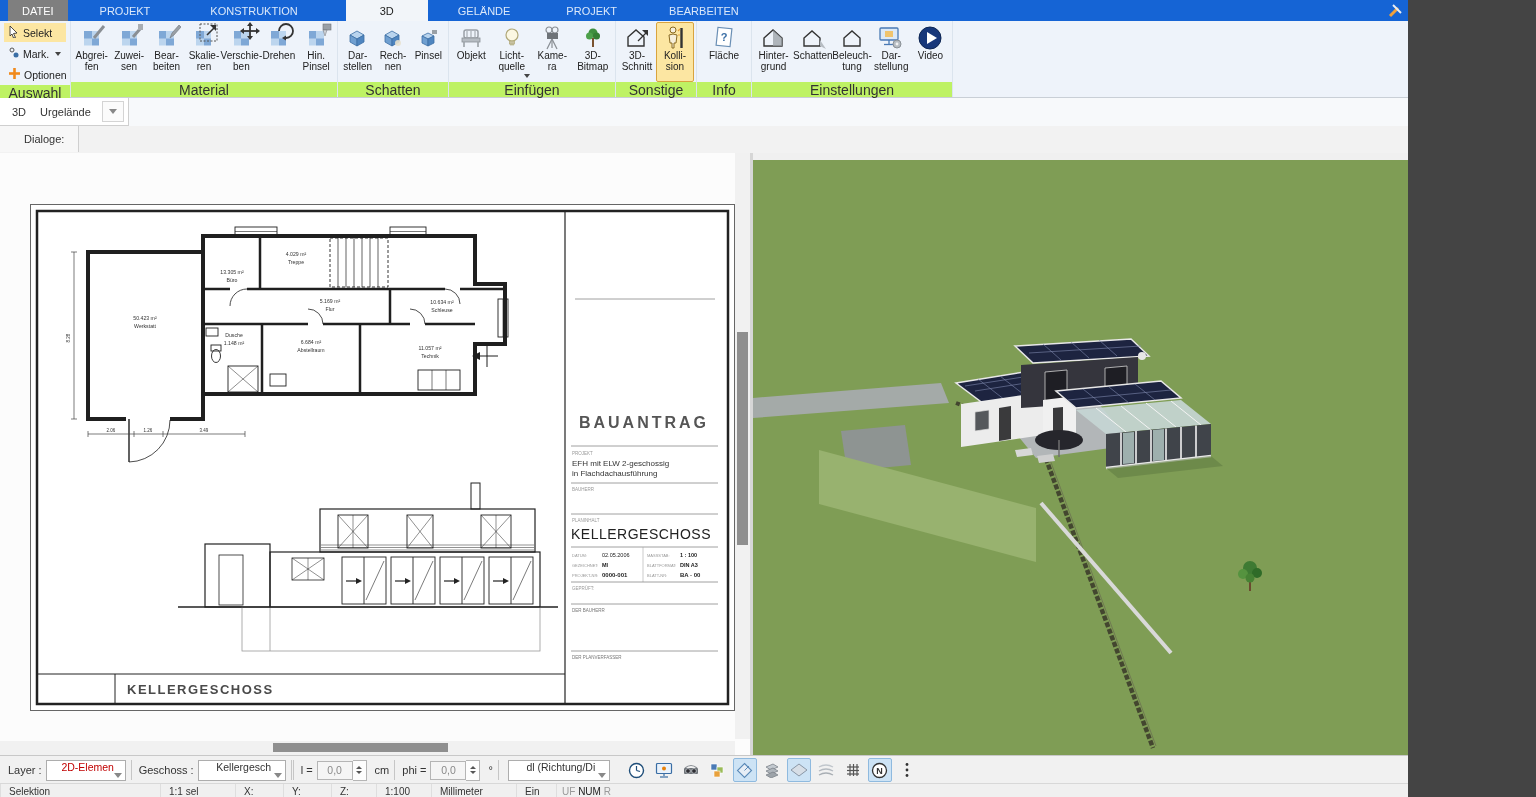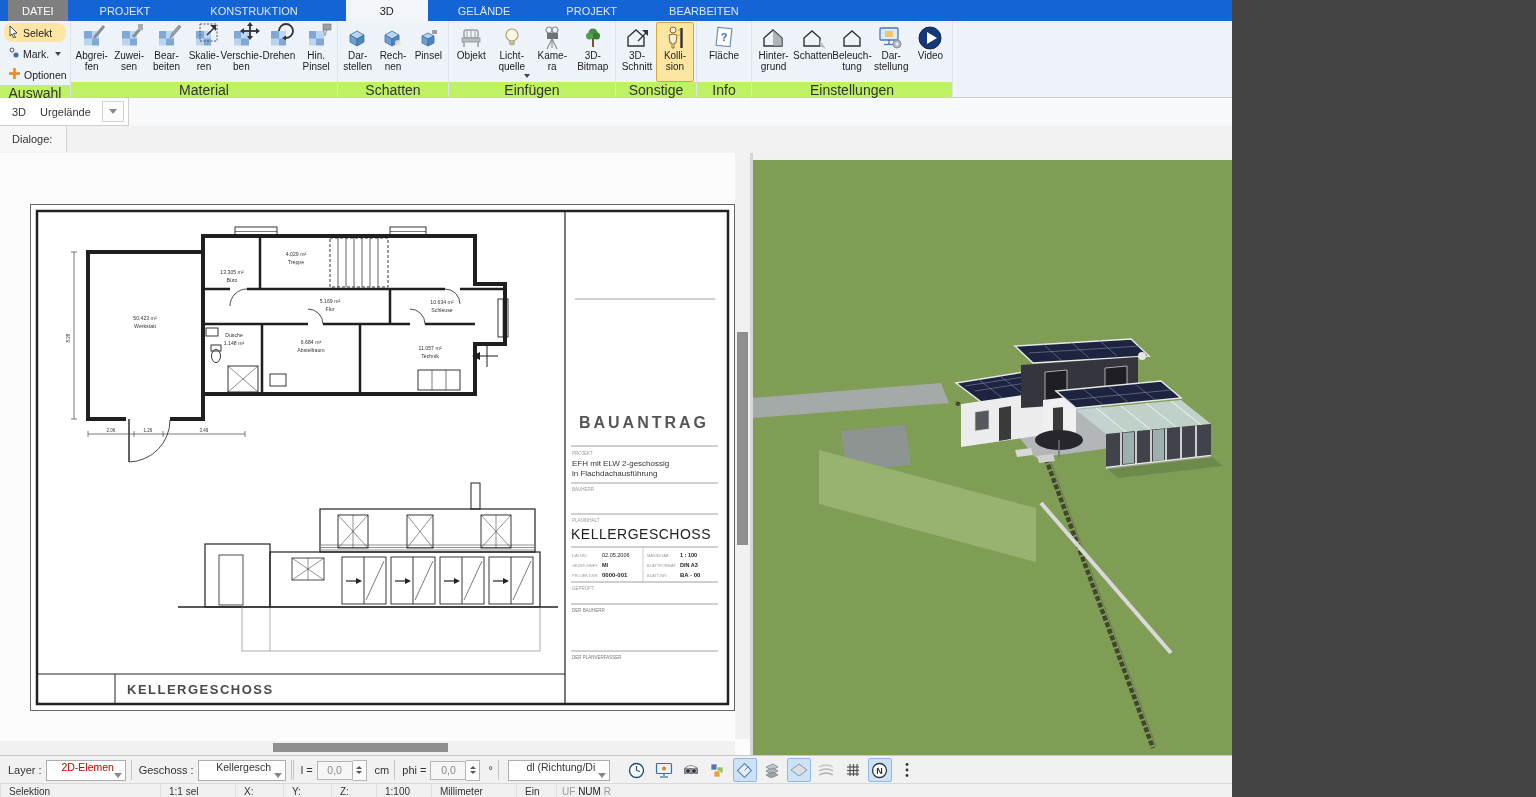--- a/index.html
+++ b/index.html
@@ -1,16 +1,16 @@
 <!DOCTYPE html>
 <html><head>
 <meta charset="utf-8">
 <style>
   html,body{margin:0;padding:0;background:#444;}
-  .app{position:relative;width:1232px;height:797px;font-family:"Liberation Sans",sans-serif;background:#f0f0f0;overflow:hidden;user-select:none;}
+  .app{position:relative;width:1408px;height:797px;font-family:"Liberation Sans",sans-serif;background:#f0f0f0;overflow:hidden;user-select:none;}
   
   .titlebar{position:absolute;left:0;top:0;width:1536px;height:21px;background:#1564d5;display:flex;align-items:stretch;}
   .tab{display:flex;align-items:center;justify-content:center;font-size:11px;color:#dbe8fa;padding:0 18px;cursor:default;}
   .tab.datei{background:#7f7f7f;color:#fff;padding:0 14px;margin-left:8px;}
   .tab.active{background:#f2f5f9;color:#222;}
   .tbright{margin-left:auto;display:flex;align-items:center;gap:5px;padding-right:4px;}
   .tbicon{width:16px;height:16px;display:flex;align-items:center;justify-content:center;}
   .winbtn{width:15px;height:13px;background:#e6edf8;border-radius:2px;display:flex;align-items:center;justify-content:center;margin-left:2px;}
   
   .ribbon{position:absolute;left:0;top:21px;width:1536px;height:76px;background:#eef3fa;border-bottom:1px solid #c9cfd6;display:flex;}
@@ -18,32 +18,32 @@
   .rbody{flex:1;display:flex;align-items:stretch;padding:1px 2px 0;}
   .glabel{height:15px;background:#bef264;font-size:14px;color:#333;display:flex;align-items:center;justify-content:center;}
   .rbtn{flex:1;min-width:30px;padding:2px 1px 0;display:flex;flex-direction:column;align-items:center;font-size:10px;line-height:1.08;text-align:center;color:#222;position:relative;border:1px solid transparent;border-radius:2px;cursor:default;}
   .rbtn .ric{height:26px;display:flex;align-items:center;justify-content:center;position:relative;}
   .rlab{white-space:pre-line;}
   .hl{background:#fce6a2;border-color:#d9a43e;}
   .mgrid{width:15px;height:15px;display:inline-block;background:
     linear-gradient(90deg,#7fa8d6 50%,#bcd5ee 50%) 0 0/15px 7.5px no-repeat,
     linear-gradient(90deg,#bcd5ee 50%,#7fa8d6 50%) 0 7.5px/15px 7.5px no-repeat;}
   .tool{position:absolute;left:2px;top:-3px;}
-  .abtn{display:flex;align-items:center;gap:4px;font-size:10.5px;height:17px;padding:0 4px;margin:1px 2px;border:1px solid transparent;border-radius:8px;color:#222;}
+  .abtn{display:flex;align-items:center;gap:4px;font-size:10.5px;height:17px;padding:0 4px;margin:1px 2px;border:1px solid transparent;border-radius:0;color:#222;}
   .ddv{width:0;height:0;border-left:3.5px solid transparent;border-right:3.5px solid transparent;border-top:4px solid #444;display:inline-block;margin-left:2px;}
   .spacer{flex:1;}
   
   .row2{position:absolute;left:0;top:98px;width:1536px;height:28px;background:#f7f9fb;border-bottom:1px solid #e3e3e3;}
   .viewsel{position:absolute;left:0;top:0;width:128px;height:27px;background:#fff;border:1px solid #cfcfcf;border-top:none;border-left:none;display:flex;align-items:center;font-size:11px;color:#333;}
   .viewsel .m{margin-left:12px;}
   .viewsel .n{margin-left:14px;}
   .chevbox{margin-left:auto;width:20px;height:19px;border:1px solid #d4d4d4;background:#fbfbfb;display:flex;align-items:center;justify-content:center;margin-right:4px;}
   .chev{width:0;height:0;border-left:4px solid transparent;border-right:4px solid transparent;border-top:5px solid #888;}
   .row3{position:absolute;left:0;top:126px;width:1536px;height:27px;background:#f2f2f2;border-bottom:1px solid #dcdcdc;}
-  .dlg{position:absolute;left:0;top:0;width:54px;height:26px;border-right:1px solid #cfcfcf;display:flex;align-items:center;padding-left:12px;font-size:11px;color:#333;background:#f7f7f7;}
+  .dlg{position:absolute;left:0;top:0;width:54px;height:26px;border-right:1px solid #cfcfcf;display:flex;align-items:center;padding-left:24px;font-size:11px;color:#333;background:#f7f7f7;}
   
   .workspace{position:absolute;left:0;top:153px;width:1536px;height:602px;background:#e9e9e9;}
   .panel2d{position:absolute;left:0;top:0;width:750px;height:602px;background:#fcfcfc;overflow:hidden;}
   .paper{position:absolute;left:30px;top:51px;}
   .vsb{position:absolute;left:735px;top:0;width:15px;height:586px;background:#f1f1f1;}
   .vsb .thumb{position:absolute;left:2px;top:179px;width:11px;height:213px;background:#8f8f8f;}
   .hsb{position:absolute;left:0;top:588px;width:735px;height:14px;background:#f1f1f1;}
   .hsb .thumb{position:absolute;left:273px;top:2px;width:175px;height:9px;background:#8f8f8f;}
   .splitter{position:absolute;left:750px;top:0;width:3px;height:602px;background:#d6d6d6;}
   .panel3d{position:absolute;left:753px;top:0;width:752px;height:602px;background:#f0f0f0;}

